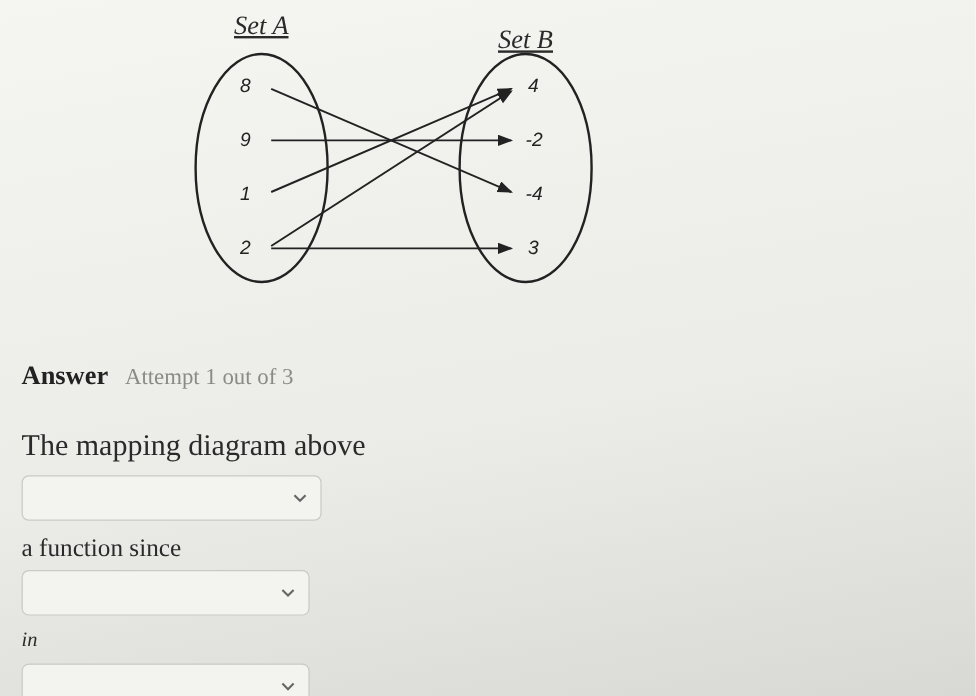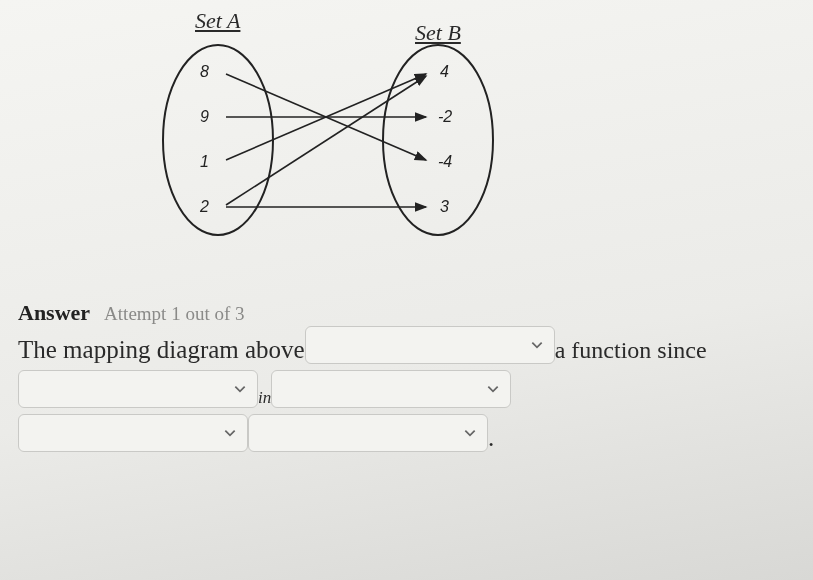--- a/index.html
+++ b/index.html
@@ -39,20 +39,21 @@
     }
     .val {
       font-family: Arial, sans-serif;
       font-size: 16px;
       fill: #222;
     }
     .answer-section {
       padding: 20px 18px 0 18px;
     }
     .answer-header {
+      margin-bottom: 32px;
     }
     .answer-label {
       font-weight: bold;
       font-size: 22px;
       color: #222;
       margin-right: 10px;
     }
     .attempt {
       font-size: 19px;
       color: #8a8a88;
@@ -76,23 +77,25 @@
     .chev {
       width: 14px;
       height: 14px;
       margin-left: auto;
     }
     .period {
       font-size: 25px;
     }
     .row {
       display: flex;
-      align-items: flex-end;
+      align-items: flex-start;
+      gap: 10px;
       flex-wrap: wrap;
       margin-bottom: 6px;
+      flex-direction: column;
     }
   </style>
 </head>
 <body>
 
 <div class="diagram-area">
   <div class="set-label set-a-label">Set A</div>
   <div class="set-label set-b-label">Set B</div>
 
   <svg class="mapping">
@@ -135,21 +138,21 @@
   </div>
 
   <div class="row">
     <span class="text" style="font-size:25px;">The mapping diagram above</span>
     <span class="dropdown wide">
       <span></span>
       <svg class="chev" viewBox="0 0 12 12">
           <path d="M2 4 L6 8 L10 4" fill="none" stroke="#666" stroke-width="1.5"></path>
         </svg>
     </span>
-    <span class="text" style="font-size:24px;">a function since</span>
+    <span class="text" style="font-size:21px;">a function since</span>
   </div>
 
   <div class="row">
     <span class="dropdown med">
       <span></span>
       <svg class="chev" viewBox="0 0 12 12">
           <path d="M2 4 L6 8 L10 4" fill="none" stroke="#666" stroke-width="1.5"></path>
         </svg>
     </span>
     <span class="text" style="font-size:17px;font-style:italic;">in</span>

